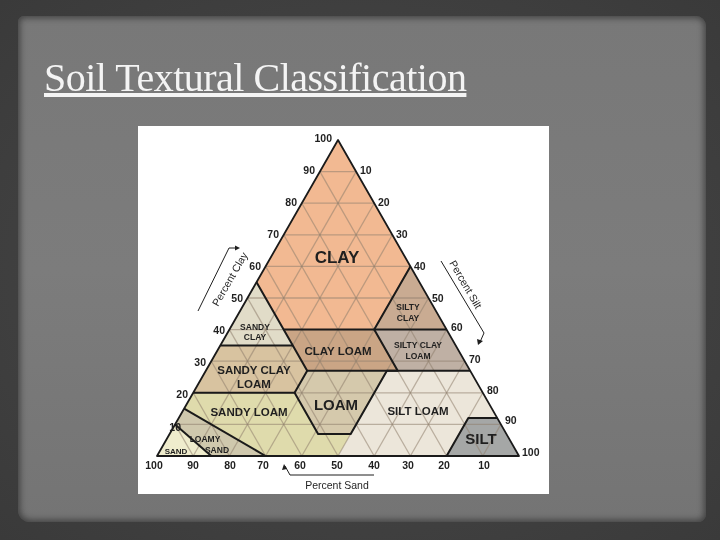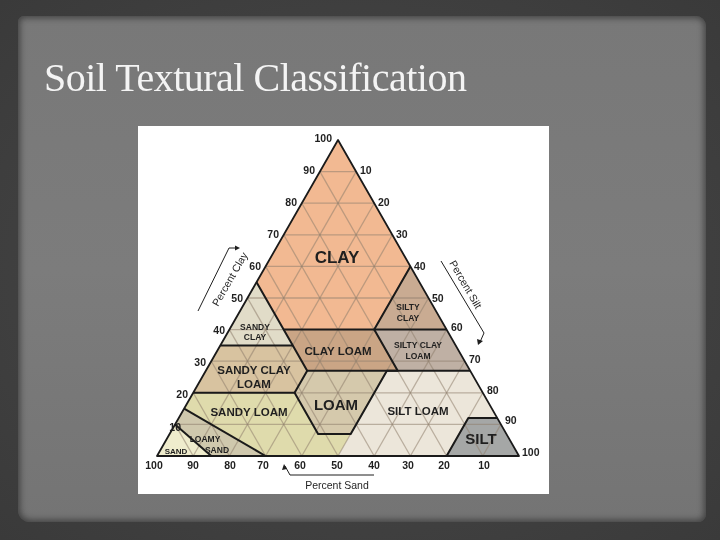--- a/index.html
+++ b/index.html
@@ -1,19 +1,19 @@
 <!DOCTYPE html>
 <html><head>
 <meta charset="utf-8">
 <style>
   html,body{margin:0;padding:0;}
   body{width:720px;height:540px;position:relative;overflow:hidden;background:#3f3f3f;font-family:"Liberation Sans",sans-serif;}
   .frame-bg{position:absolute;inset:0;background:radial-gradient(ellipse at 50% 50%,#4a4a4a 0%,#3a3a3a 100%);}
   .panel{position:absolute;left:18px;top:16px;width:688px;height:506px;background:linear-gradient(180deg,#787878 0%,#7c7c7c 50%,#747474 100%);border-radius:6px 10px 8px 12px;box-shadow:0 0 6px 2px rgba(30,30,30,.6) inset;}
-  .title{position:absolute;left:44px;top:54px;font-family:"Liberation Serif","DejaVu Serif",serif;font-size:40px;color:#f4f4f4;letter-spacing:-0.5px;white-space:nowrap;}
+  .title{position:absolute;left:44px;top:54px;font-family:"Liberation Serif","DejaVu Serif",serif;font-size:40px;color:#f4f4f4;letter-spacing:-0.5px;white-space:nowrap;text-decoration:underline;}
   .figure{position:absolute;left:138px;top:126px;width:411px;height:368px;background:#ffffff;}
   .figure svg{position:absolute;left:0;top:0;}
   svg text{font-family:"Liberation Sans",sans-serif;}
 </style>
 </head>
 <body>
 
 <div class="frame-bg"></div>
 <div class="panel"></div>
 

